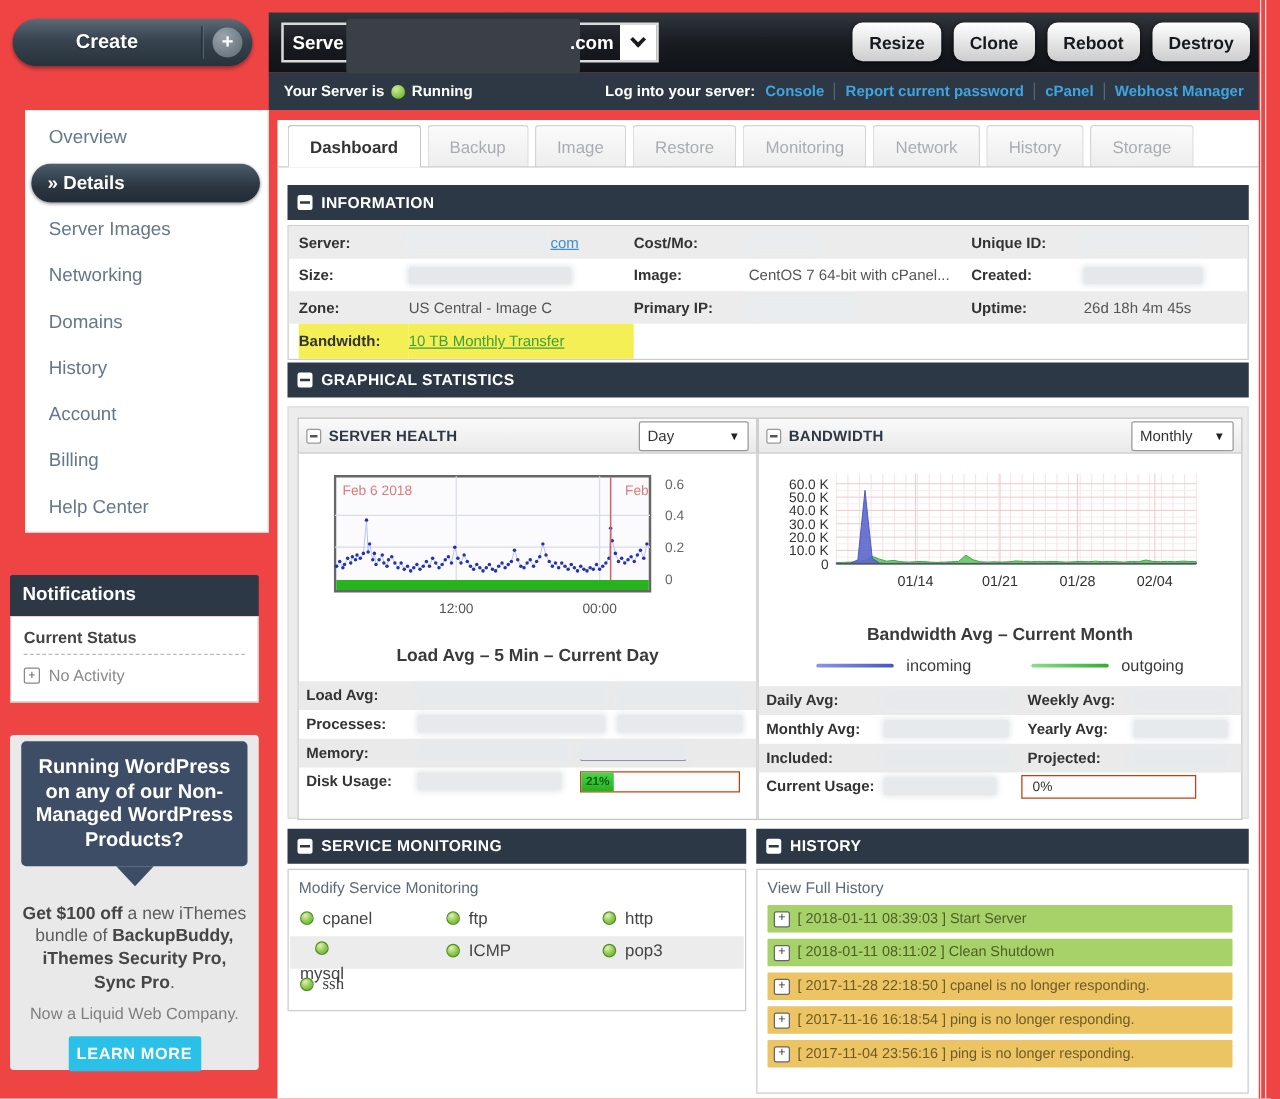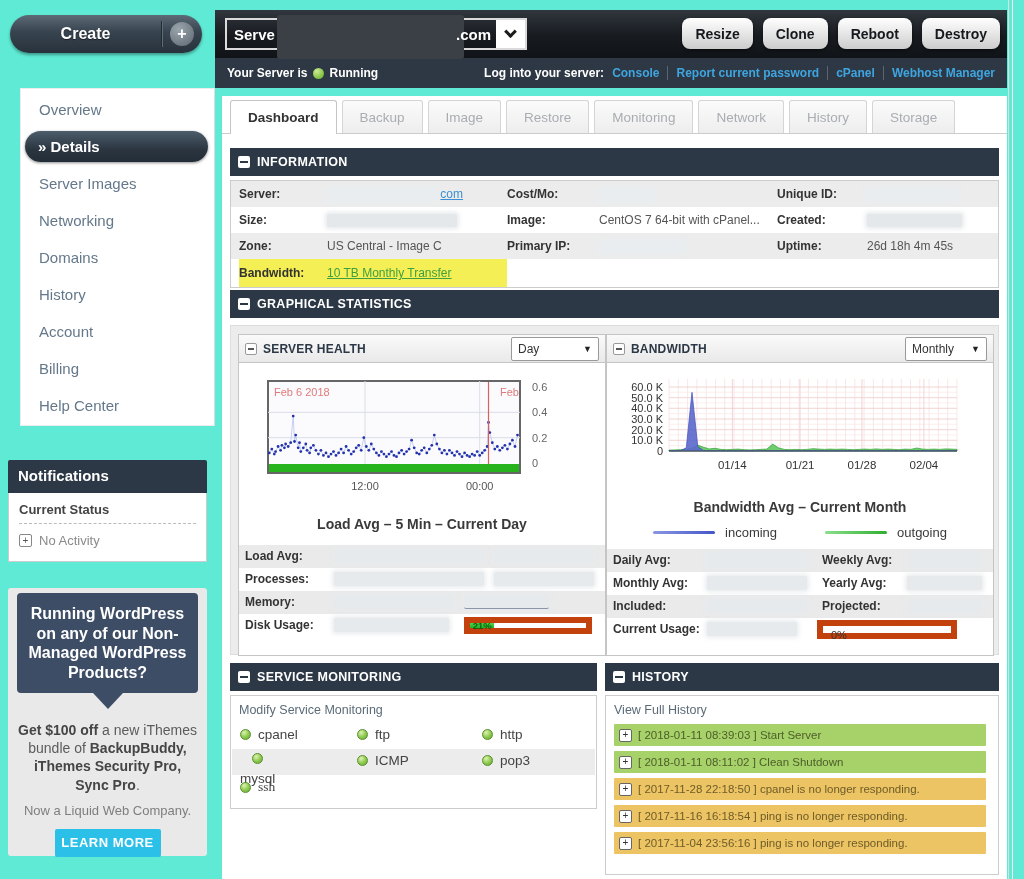--- a/index.html
+++ b/index.html
@@ -1,18 +1,18 @@
 <!DOCTYPE html>
 <html><head>
 <meta charset="utf-8">
 <style>
   * { margin:0; padding:0; box-sizing:border-box; }
   html,body { background:#fff; }
   body { font-family:"Liberation Sans", sans-serif; }
-  #app { position:relative; width:1024px; height:879px; background:#5eead4; overflow:hidden; }
+  #app { position:relative; width:1024px; height:879px; background:#ef4444; overflow:hidden; }
   .abs { position:absolute; }
 
   
   .create-btn { left:10px; top:15px; width:192px; height:38px; border-radius:19px;
     background:linear-gradient(#5d6b77,#37434e 45%,#27323c); box-shadow:0 2px 3px rgba(0,0,0,.35);
     display:flex; align-items:center; cursor:pointer; }
   .create-label { flex:1; text-align:center; color:#fff; font-size:16px; font-weight:bold; text-shadow:0 1px 1px rgba(0,0,0,.5); }
   .create-sep { width:1px; height:26px; background:#222c35; box-shadow:1px 0 0 #5f6c77; }
   .create-plus { width:24px; height:24px; margin:0 8px; border-radius:50%;
     background:radial-gradient(circle at 35% 30%, #9aa4ac, #5d6872); color:#fff; font-size:16px; font-weight:bold;
@@ -99,21 +99,21 @@
     display:flex; align-items:center; padding:0 6px; font-size:12px; color:#333; cursor:pointer; }
   .psel .arr { margin-left:auto; font-size:9px; color:#222; }
   .panel-body { position:relative; background:#fff; border:1px solid #c5c5c5; border-top:none; height:293px; }
 
   .caption { position:absolute; width:100%; text-align:center; font-size:14px; font-weight:bold; color:#3a3a3a; }
   .stat-row { position:absolute; left:0; width:100%; height:23px; }
   .stat-row.shade { background:#eaeaea; }
   .slabel { position:absolute; left:6px; top:4px; font-size:12px; font-weight:bold; color:#333; }
   .sredact { position:absolute; top:4px; height:14px; border-radius:2px; background:#e7eaec; box-shadow:0 0 4px 2px rgba(231,234,236,.9); }
   .link-redact { border-bottom:1px solid #8a96a8; }
-  .bar { position:absolute; border:6px solid #c2410c; background:#fdfdfd; }
+  .bar { position:absolute; border:1px solid #c2410c; background:#fdfdfd; }
   .bar-fill { height:100%; background:linear-gradient(#4ad44a,#22b122); font-size:9.5px; color:#135c13; font-weight:bold;
     display:flex; align-items:center; justify-content:center; overflow:visible; white-space:nowrap; }
   .legend { position:absolute; width:100%; display:flex; justify-content:center; gap:48px; align-items:center; }
   .leg-item { display:flex; align-items:center; gap:10px; }
   .leg-line { width:62px; height:3px; border-radius:2px; }
   .leg-blue { background:linear-gradient(90deg,#8a97e4,#4456c8); }
   .leg-green { background:linear-gradient(90deg,#8adf8a,#2fae2f); }
   .leg-txt { font-size:13px; color:#3a3a3a; }
 
   .sub-body { position:absolute; background:#fff; border:1px solid #ccc; }

